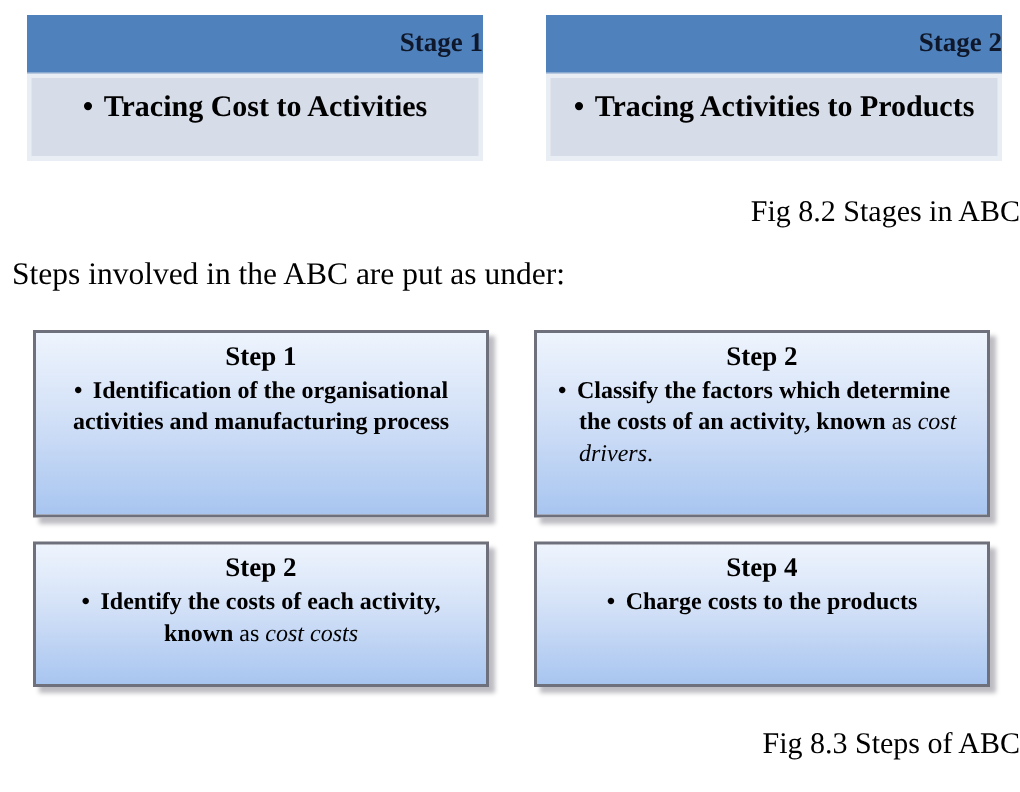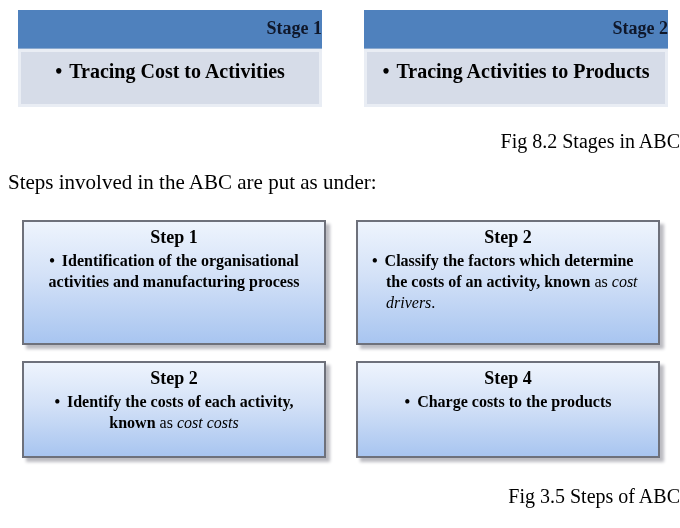--- a/index.html
+++ b/index.html
@@ -132,15 +132,15 @@
 
     <div class="step-box short">
       <div class="step-title">Step 4</div>
       <div class="step-text center">
         <span class="bullet">•</span><span>Charge costs to the products</span><span class="seg-normal"></span><span class="seg-italic"></span><span class="seg-after"></span>
       </div>
     </div>
 
   </div>
 
-  <div class="fig-caption second">Fig 3.5 Steps of ABC</div>
+  <div class="fig-caption second">Fig 8.3 Steps of ABC</div>
 
 </div>
 
 </body></html>

